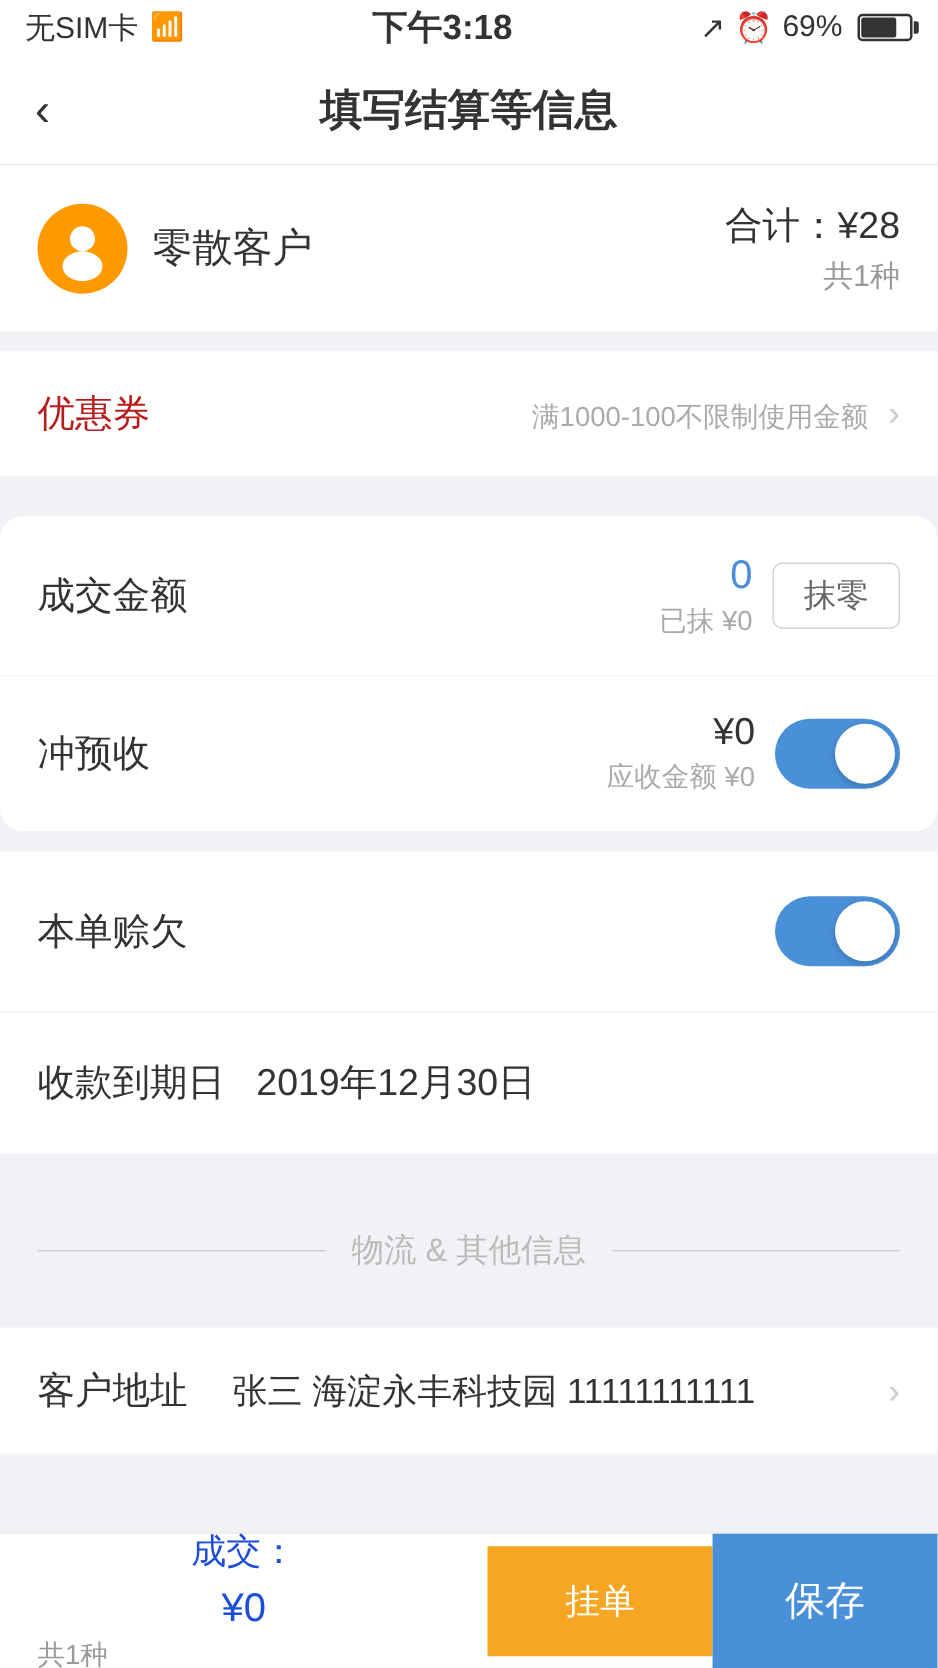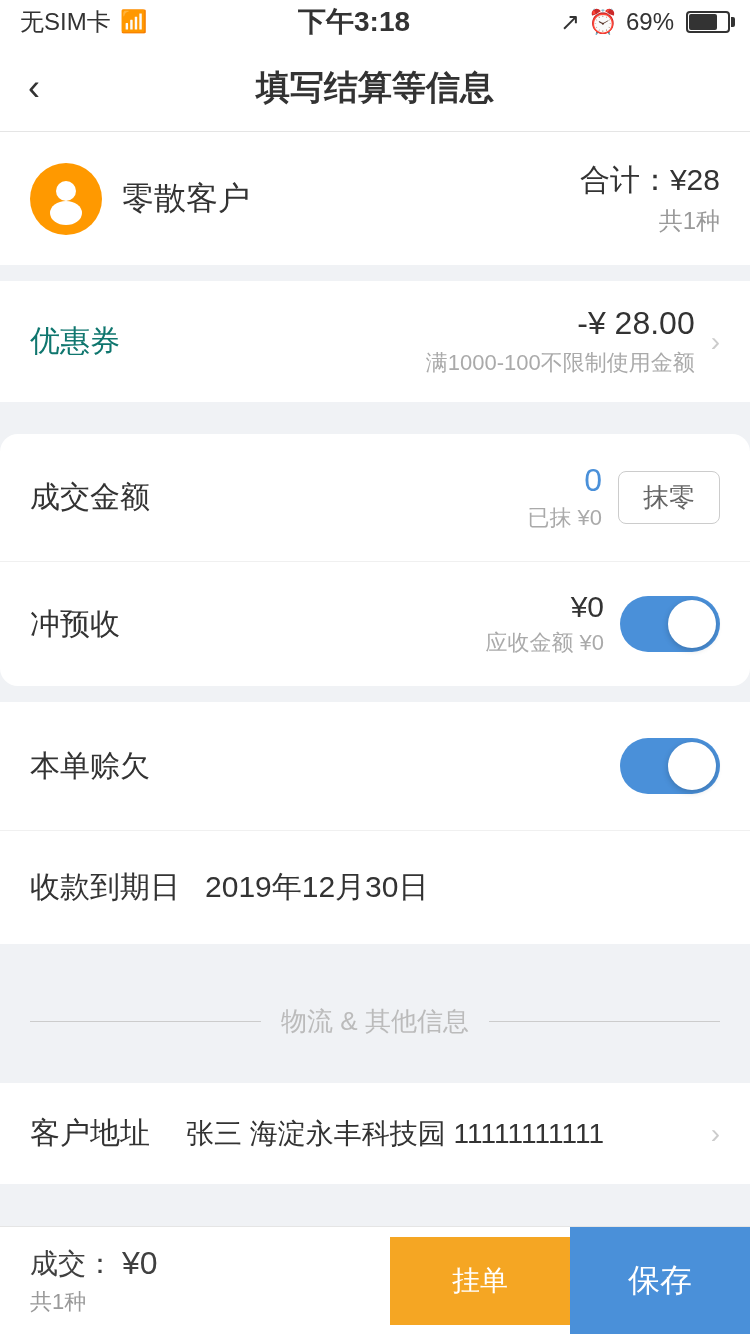--- a/index.html
+++ b/index.html
@@ -159,21 +159,21 @@
       background: #fff;
       padding: 24px 30px;
       display: flex;
       align-items: center;
       justify-content: space-between;
       margin-bottom: 16px;
       min-height: 100px;
     }
     .coupon-label {
       font-size: 30px;
-      color: #0f766e;
+      color: #b91c1c;
     }
     .coupon-right {
       display: flex;
       align-items: center;
       gap: 16px;
     }
     .coupon-value-block {
       text-align: right;
     }
     .coupon-discount {
@@ -375,24 +375,25 @@
       align-items: center;
       border-top: 1px solid #e5e5e5;
       z-index: 100;
     }
     .bottom-summary {
       flex: 1;
       padding: 0 30px;
     }
     .bottom-deal {
       font-size: 28px;
-      color: #404040;
+      color: #1d4ed8;
       display: flex;
       align-items: center;
       gap: 8px;
+      flex-direction: column;
     }
     .bottom-deal-amount {
       font-size: 32px;
       font-weight: 500;
     }
     .bottom-count {
       font-size: 22px;
       color: #999;
       margin-top: 4px;
     }
@@ -464,21 +465,20 @@
     <div class="customer-right">
       <div class="total-amount">合计：¥28</div>
       <div class="total-count">共1种</div>
     </div>
   </div>
 
   <div class="coupon-row">
     <span class="coupon-label">优惠券</span>
     <div class="coupon-right">
       <div class="coupon-value-block">
-        <div class="coupon-discount">-¥ 28.00</div>
         <div class="coupon-desc">满1000-100不限制使用金额</div>
       </div>
       <span class="chevron-icon">›</span>
     </div>
   </div>
 
   <div class="section-divider"></div>
 
   <div class="form-section card">
 

